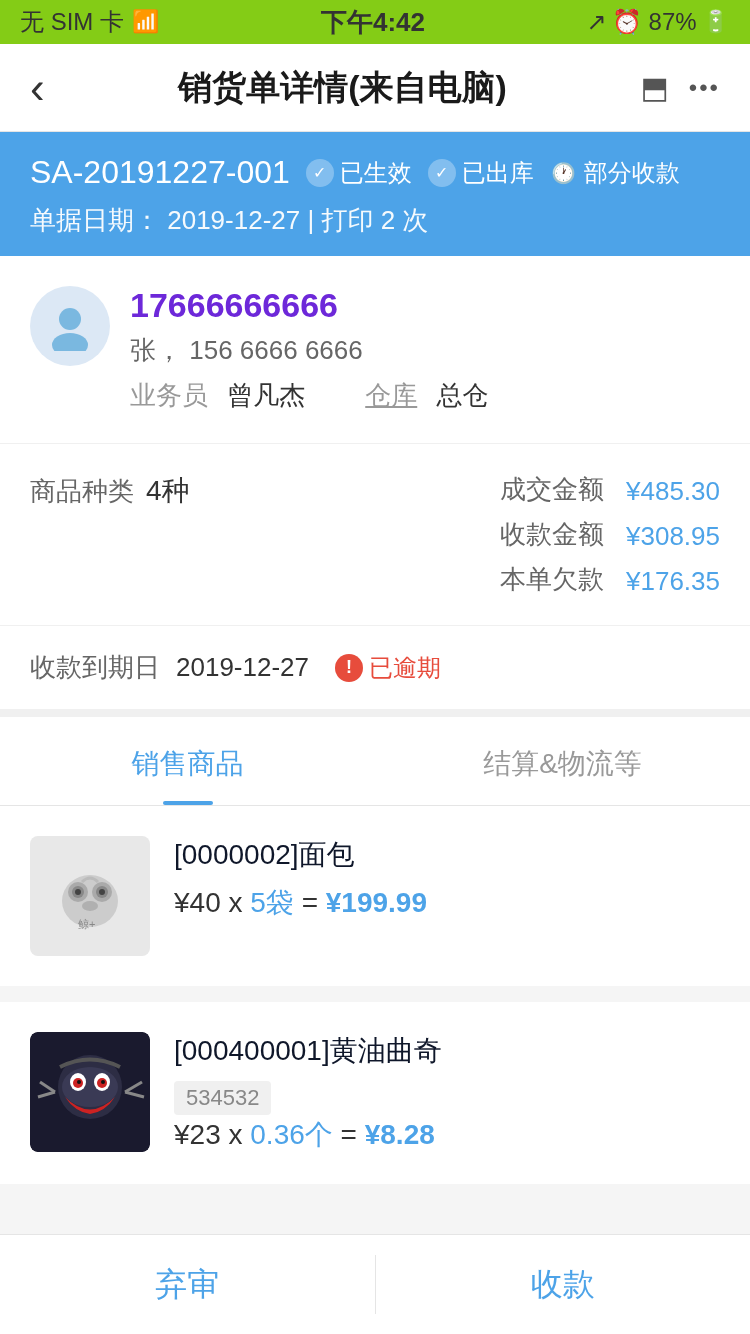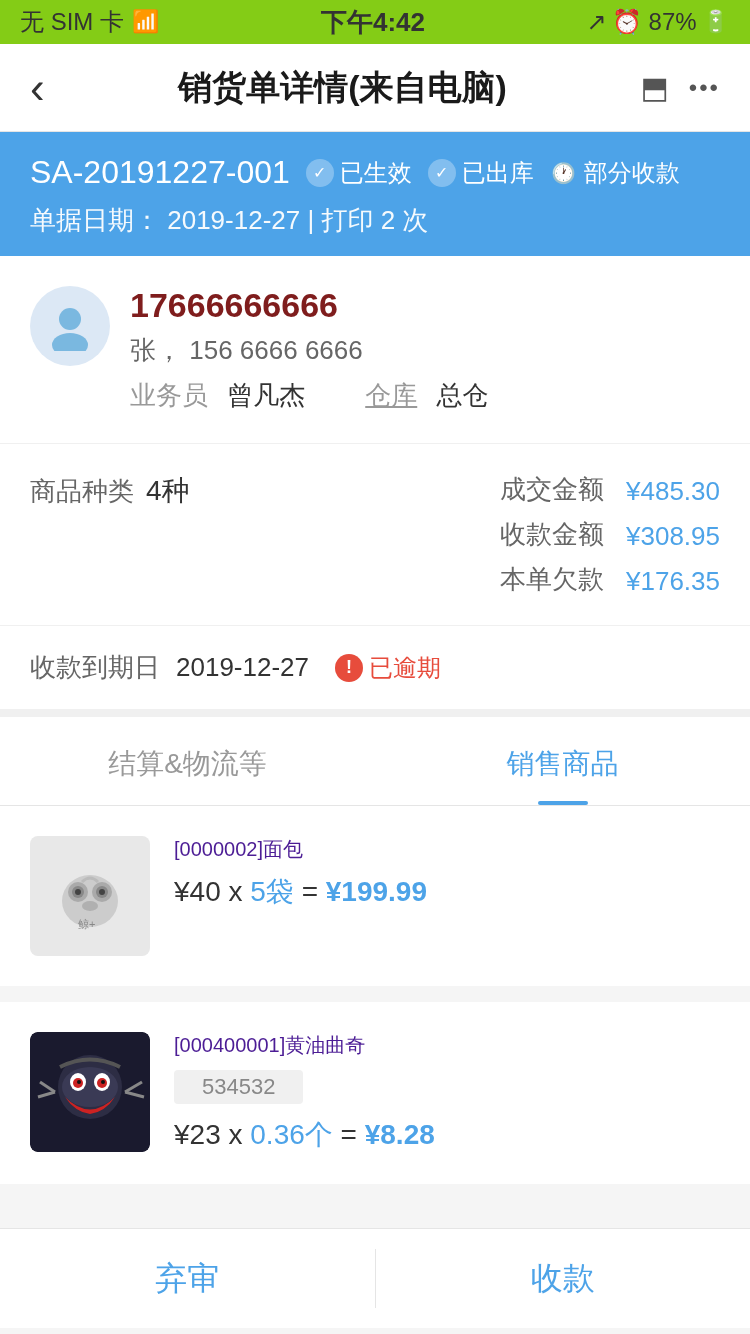--- a/index.html
+++ b/index.html
@@ -122,21 +122,21 @@
       display: flex;
       align-items: center;
       justify-content: center;
       flex-shrink: 0;
     }
     .avatar svg { width: 50px; height: 50px; }
     .customer-info { flex: 1; }
     .customer-name {
       font-size: 34px;
       font-weight: 600;
-      color: #7f1d1d;
+      color: #6d28d9;
       margin-bottom: 8px;
     }
     .customer-phone {
       font-size: 26px;
       color: #666;
       margin-bottom: 10px;
     }
     .customer-meta {
       display: flex;
       gap: 60px;
@@ -270,45 +270,45 @@
       height: 100%;
       border-radius: 50%;
       display: flex;
       align-items: center;
       justify-content: center;
       position: relative;
       overflow: hidden;
     }
     .product-info { flex: 1; }
     .product-name {
-      font-size: 20px;
-      color: #4c1d95;
+      font-size: 28px;
+      color: #0f172a;
       font-weight: 500;
       margin-bottom: 10px;
     }
     .product-batch {
       display: inline-block;
       background: #f0f0f0;
       color: #888;
       font-size: 22px;
-      padding: 4px 28px;
+      padding: 4px 12px;
       border-radius: 4px;
-      margin-bottom: 12px;
+      margin-bottom: 1px;
     }
     .product-price {
       font-size: 28px;
       color: #333;
     }
     .product-price .qty { color: #4da3e8; }
     .product-price .total { color: #4da3e8; font-weight: 600; }
 
     
     .bottom-bar {
       position: fixed;
-      bottom: 6px;
+      bottom: 0;
       left: 0;
       width: 750px;
       height: 100px;
       background: #fff;
       border-top: 1px solid #e5e5e5;
       display: flex;
     }
     .bottom-btn {
       flex: 1;
       display: flex;
@@ -429,22 +429,22 @@
 <div class="due-section">
   <span class="due-label">收款到期日</span>
   <span class="due-date">2019-12-27</span>
   <span class="overdue-badge">
     <span class="overdue-icon">!</span>
     <span>已逾期</span>
   </span>
 </div>
 
 <div class="tabs">
+  <div class="tab active">销售商品</div>
   <div class="tab">结算&amp;物流等</div>
-  <div class="tab active">销售商品</div>
 </div>
 
 <div class="product-list">
 
   <div class="product-item">
     <div class="product-thumb">
       <div class="product-thumb-owl">
         <svg width="80" height="80" viewBox="0 0 80 80" xmlns="http://www.w3.org/2000/svg">
           <ellipse cx="40" cy="45" rx="28" ry="26" fill="#ccc"></ellipse>
           <circle cx="28" cy="36" r="10" fill="#aaa"></circle>

